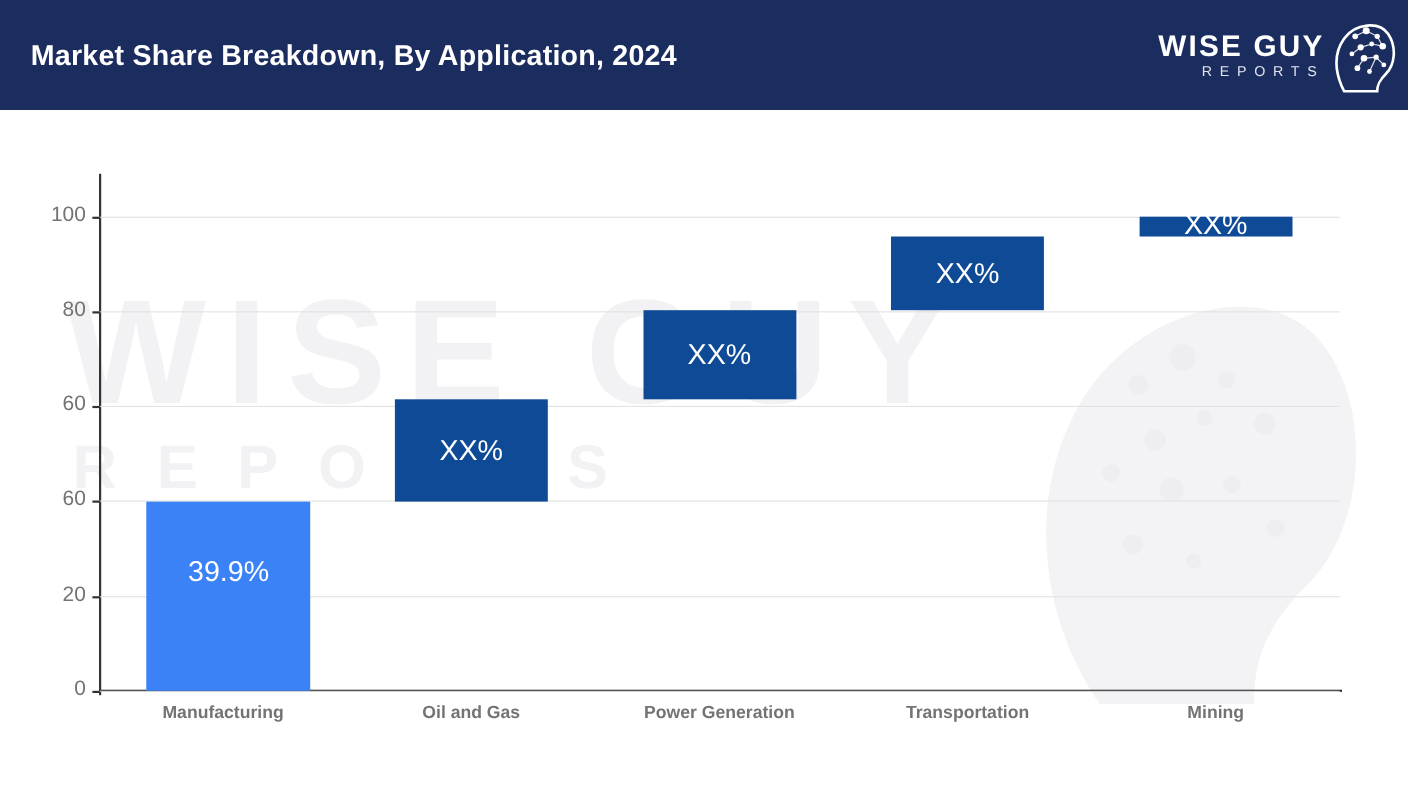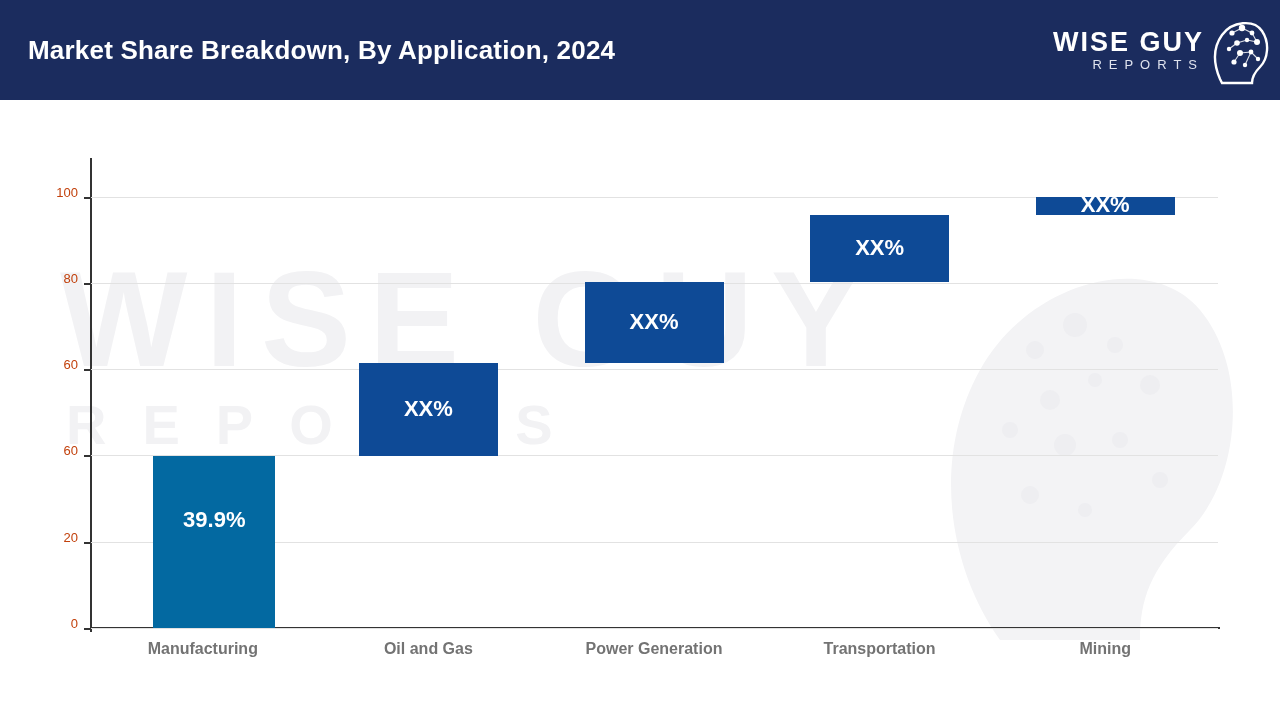--- a/index.html
+++ b/index.html
@@ -66,33 +66,33 @@
   .axis-x {
     position: absolute; left: 90px; top: 527px; width: 1130px; height: 2px;
     background: #333;
   }
   .gridline {
     position: absolute; left: 0; width: 1128px; height: 1px;
     background: #e2e2e2;
   }
   .ytick-label {
     position: absolute; right: 1200px; 
-    font-size: 13px; color: #c2410c;
+    font-size: 19px; color: #737373;
     text-align: right;
   }
   .ytick-mark {
     position: absolute; width: 7px; height: 2px; background: #333;
   }
   .bar {
     position: absolute;
     background: #0e4a96;
     display: flex; align-items: center; justify-content: center;
   }
   .bar-label {
-    color: #ffffff; font-size: 22px; font-weight: bold;
+    color: #ffffff; font-size: 26px; font-weight: normal;
     white-space: nowrap;
   }
   .cat-label {
     position: absolute;
     font-size: 16px; font-weight: bold; color: #737373;
     text-align: center;
   }
 </style>
 </head>
 <body>
@@ -169,21 +169,21 @@
     <div class="axis-y"></div>
     <div class="axis-x"></div>
 
     <div class="plot" id="plot">
         <div class="gridline" style="top: 466px;"></div>
         <div class="gridline" style="top: 379.704px;"></div>
         <div class="gridline" style="top: 293.407px;"></div>
         <div class="gridline" style="top: 207.111px;"></div>
         <div class="gridline" style="top: 120.815px;"></div>
         <div class="gridline" style="top: 34.5185px;"></div>
-        <div class="bar" style="left: 43.3px; top: 293.839px; width: 122px; height: 172.161px; background: #0369a1; margin-left: 20px;">
+        <div class="bar" style="left: 43.3px; top: 293.839px; width: 149px; height: 172.161px; background: #3b82f6;">
           <span class="bar-label" style="position: relative; top: -22px;">39.9%</span>
         </div>
         <div class="bar" style="left: 268.9px; top: 201.07px; width: 139px; height: 92.7685px; background: rgb(14, 74, 150);">
           <span class="bar-label">XX%</span>
         </div>
         <div class="bar" style="left: 494.5px; top: 119.952px; width: 139px; height: 81.1185px; background: rgb(14, 74, 150);">
           <span class="bar-label">XX%</span>
         </div>
         <div class="bar" style="left: 720.1px; top: 52.6407px; width: 139px; height: 67.3111px; background: rgb(14, 74, 150);">
           <span class="bar-label">XX%</span>

